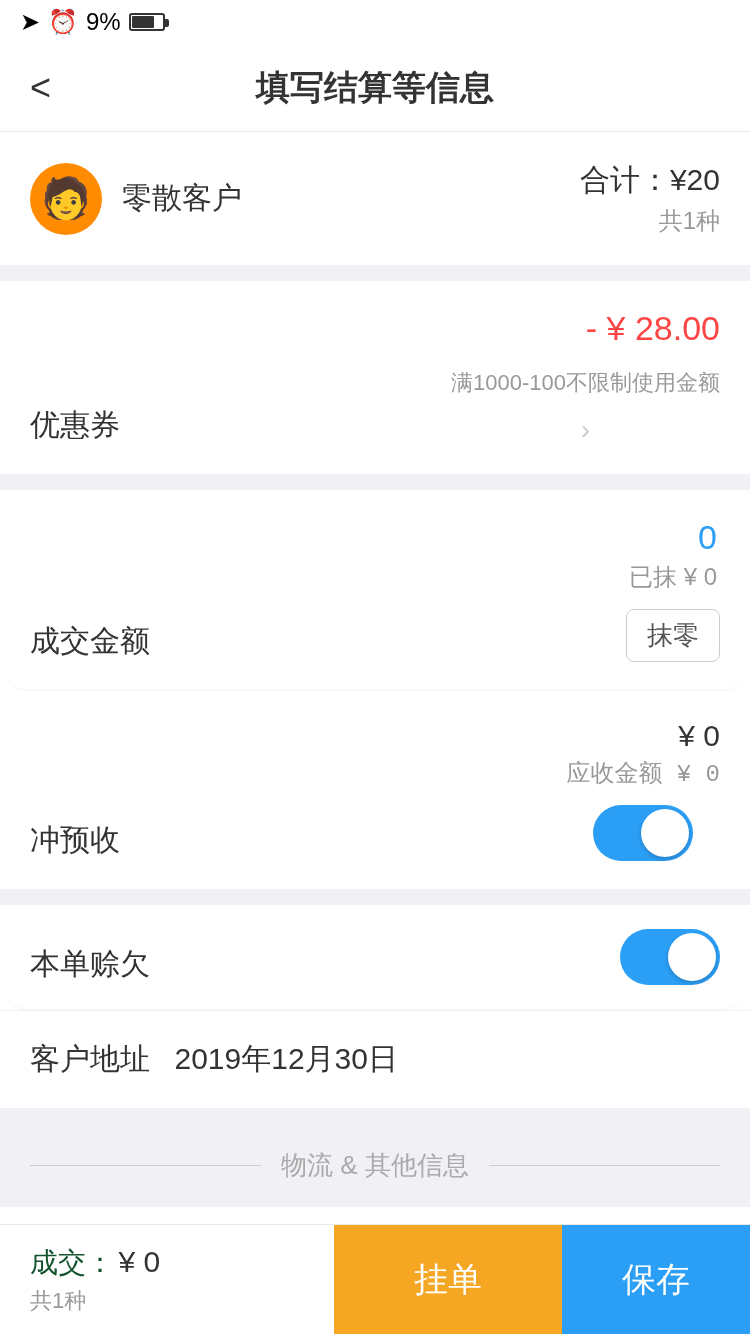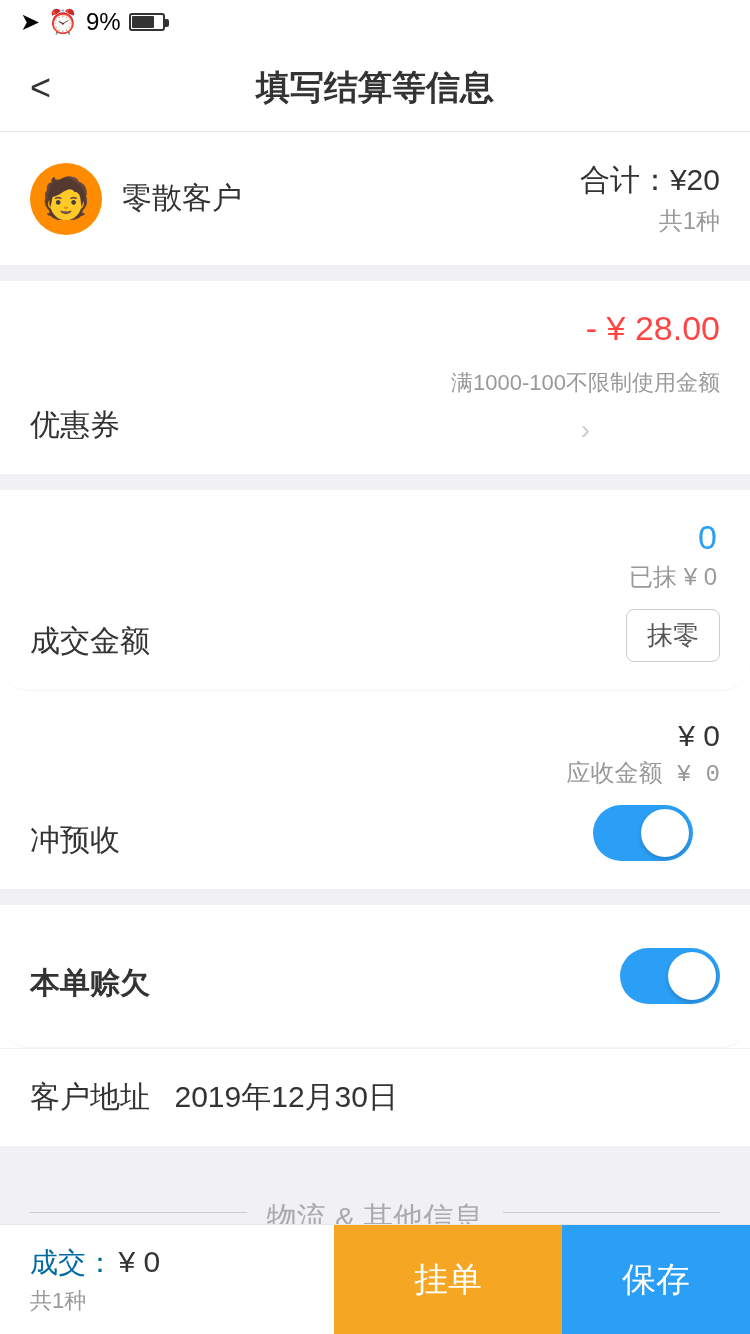--- a/index.html
+++ b/index.html
@@ -204,22 +204,21 @@
       border-radius: 50%;
       background: #fff;
       position: absolute;
       top: 4px;
       right: 4px;
       box-shadow: 0 2px 4px rgba(0,0,0,0.2);
     }
 
     
     .debt-row {
-      padding: 43px 30px;
-      font-weight: bold;
+      padding: 24px 30px;
     }
 
     
     .date-row {
       padding: 28px 30px;
       background: #fff;
       border-top: 1px solid #f0f0f5;
     }
     .date-label {
       font-size: 30px;
@@ -239,24 +238,23 @@
       display: flex;
       align-items: center;
       justify-content: center;
     }
     .logistics-divider-line {
       flex: 1;
       height: 1px;
       background: #ccc;
     }
     .logistics-title {
-      font-size: 30px;
+      font-size: 26px;
       color: #aaa;
       padding: 0 20px;
-      margin-top: 12px;
     }
 
     
     .address-row {
       background: #fff;
       padding: 28px 30px;
       display: flex;
       align-items: center;
     }
     .address-label {
@@ -282,21 +280,21 @@
       display: flex;
       align-items: center;
       border-top: 1px solid #e8e8e8;
     }
     .bottom-summary {
       flex: 1;
       padding: 0 30px;
     }
     .bottom-deal {
       font-size: 28px;
-      color: #0369a1;
+      color: #14532d;
     }
     .bottom-deal-amount {
       font-size: 30px;
       color: #333;
       font-weight: 500;
     }
     .bottom-count {
       font-size: 22px;
       color: #999;
       margin-top: 4px;

